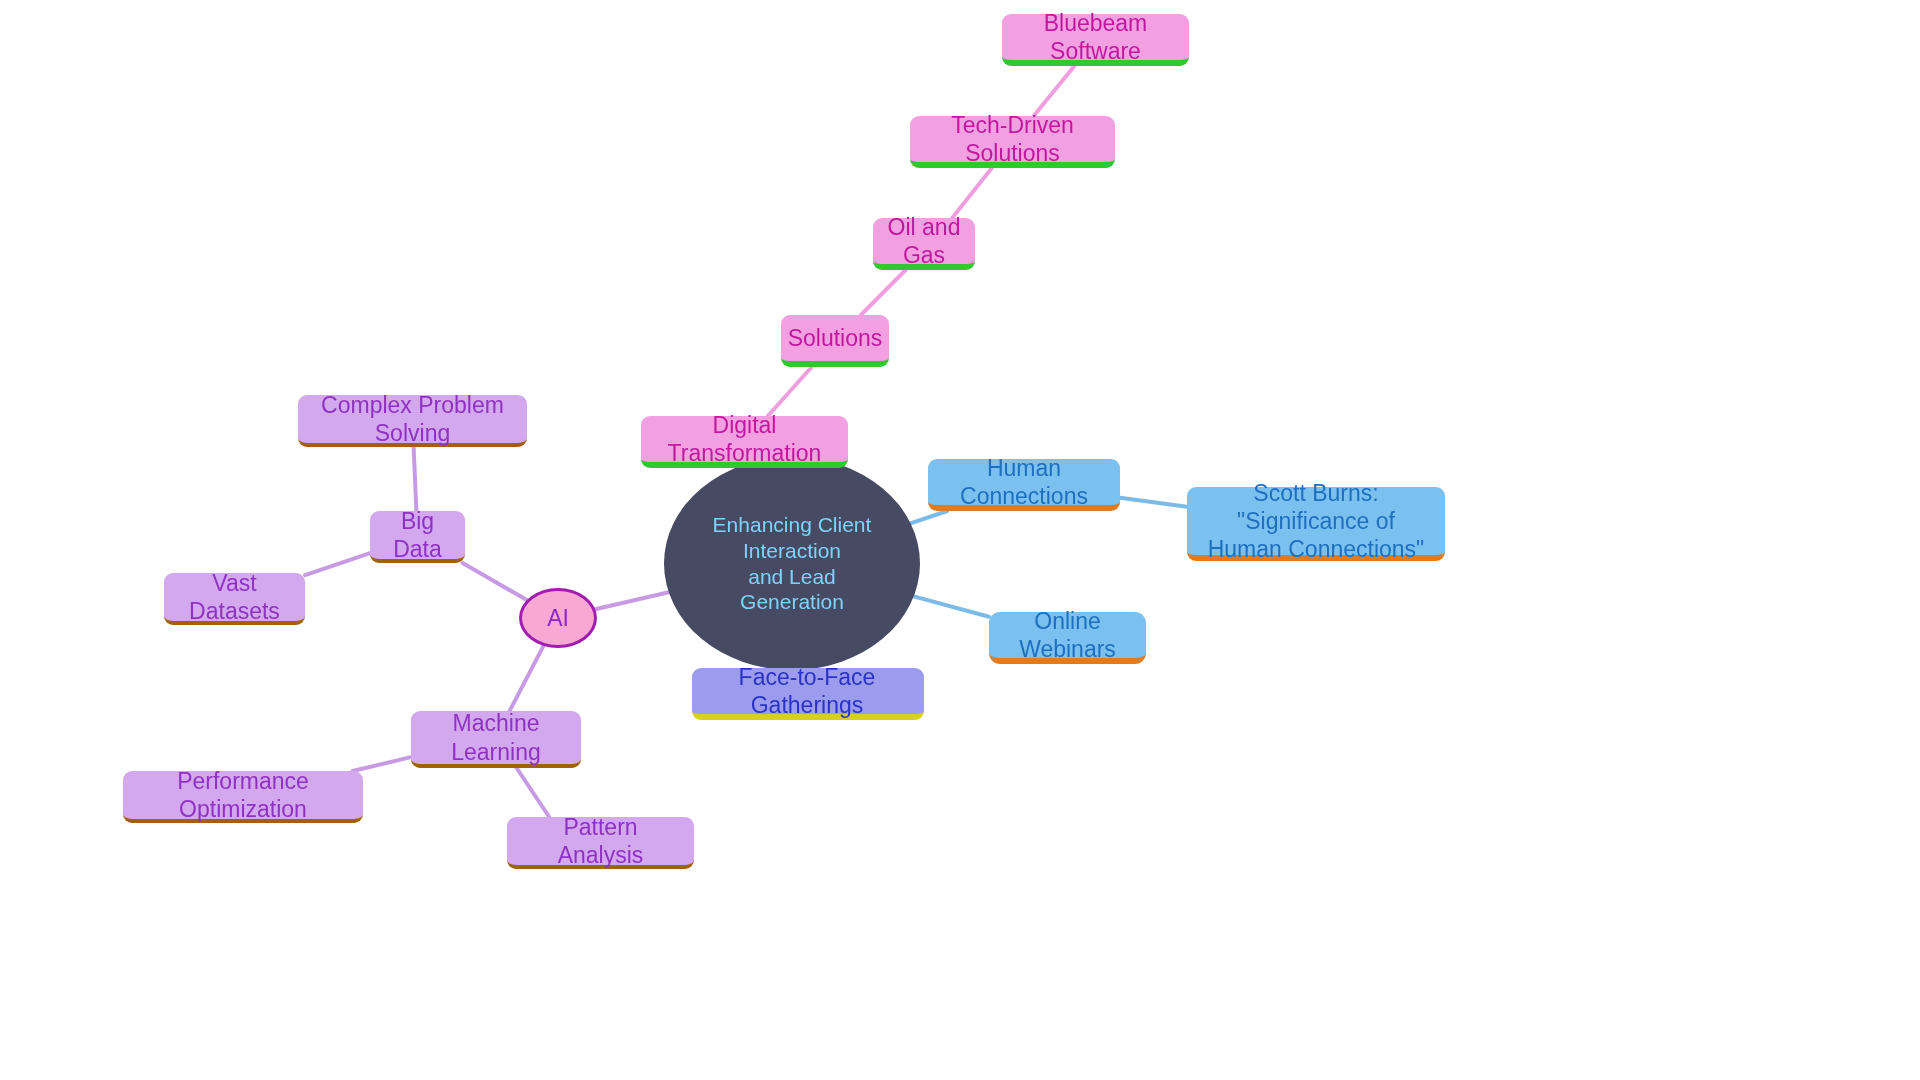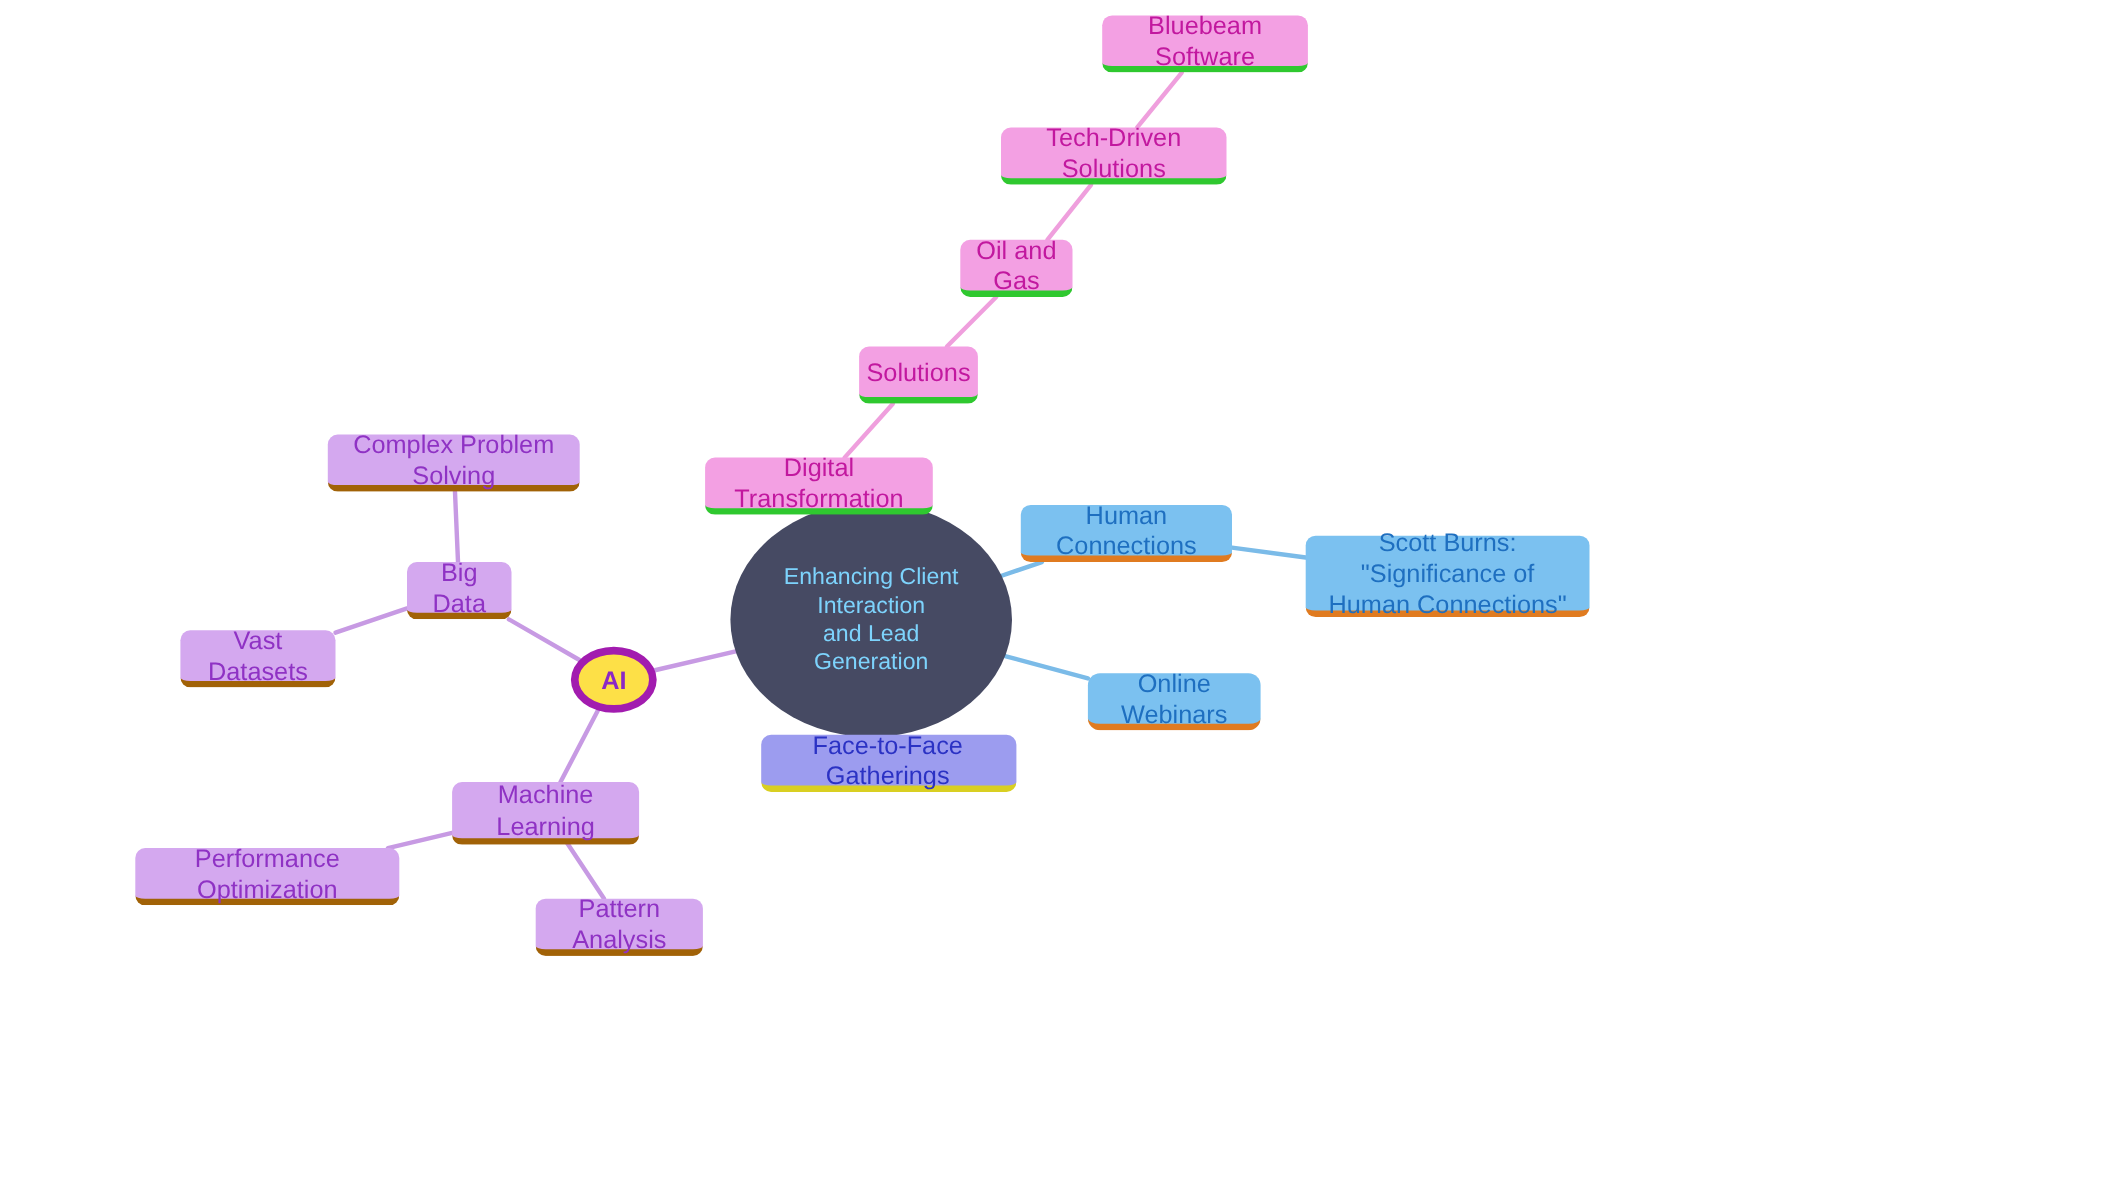--- a/index.html
+++ b/index.html
@@ -52,31 +52,30 @@
   .node.pink {
     background: #f3a0e3;
     color: #c2189f;
     border-bottom: 6px solid #2fc82f;
     font-size: 23px;
   }
   
   .node.purple {
     background: #d4a8ef;
     color: #8f32c4;
-    border-bottom: 6px solid #a16207;
+    border-bottom: 4px solid #a16207;
     font-size: 23px;
   }
   .node.ai-round {
-    background: #fde047;
-    border: 7px solid #a21caf;
+    background: #f9a8d4;
+    border: 3px solid #a21caf;
     border-radius: 50%;
     color: #8b28c6;
     font-size: 23px;
     padding: 0;
-    font-weight: bold;
   }
   
   .node.blue {
     background: #7bc1f0;
     color: #1e6fc0;
     border-bottom: 6px solid #e07b20;
     font-size: 23px;
   }
   
   .node.periwinkle {
@@ -116,20 +115,20 @@
       <div class="node pink" style="left: 910px; top: 116px; width: 205px; height: 52px;">Tech-Driven Solutions</div>
       <div class="node pink" style="left: 873px; top: 218px; width: 102px; height: 52px;">Oil and Gas</div>
       <div class="node pink" style="left: 781px; top: 315px; width: 108px; height: 52px;">Solutions</div>
       <div class="node pink" style="left: 641px; top: 416px; width: 207px; height: 52px;">Digital Transformation</div>
       <div class="node purple" style="left: 298px; top: 395px; width: 229px; height: 52px;">Complex Problem Solving</div>
       <div class="node purple" style="left: 370px; top: 511px; width: 95px; height: 52px;">Big Data</div>
       <div class="node purple" style="left: 164px; top: 573px; width: 141px; height: 52px;">Vast Datasets</div>
       <div class="node ai-round" style="left: 519px; top: 588px; width: 78px; height: 60px;">AI</div>
       <div class="node purple" style="left: 411px; top: 711px; width: 170px; height: 57px;">Machine Learning</div>
       <div class="node purple" style="left: 123px; top: 771px; width: 240px; height: 52px;">Performance Optimization</div>
-      <div class="node purple" style="left: 487px; top: 817px; width: 152px; height: 52px;">Pattern Analysis</div>
+      <div class="node purple" style="left: 507px; top: 817px; width: 187px; height: 52px;">Pattern Analysis</div>
       <div class="node blue" style="left: 928px; top: 459px; width: 192px; height: 52px;">Human Connections</div>
       <div class="node blue" style="left: 1187px; top: 487px; width: 258px; height: 74px;">Scott Burns: "Significance of
 Human Connections"</div>
       <div class="node blue" style="left: 989px; top: 612px; width: 157px; height: 52px; border-radius: 11px;">Online Webinars</div>
       <div class="node periwinkle" style="left: 692px; top: 668px; width: 232px; height: 52px;">Face-to-Face Gatherings</div>
     </div>
 </div>
 
 </body></html>

